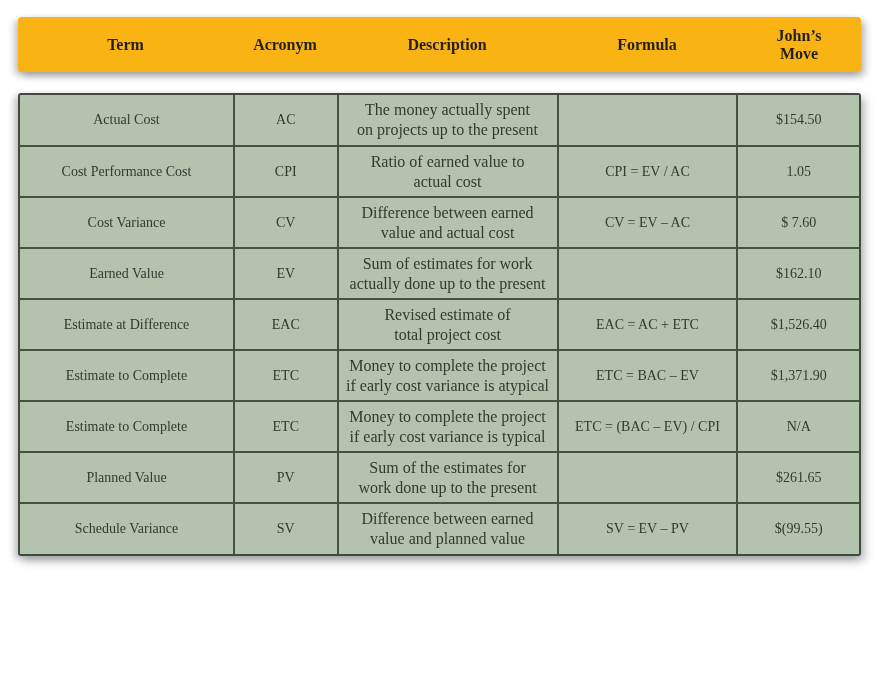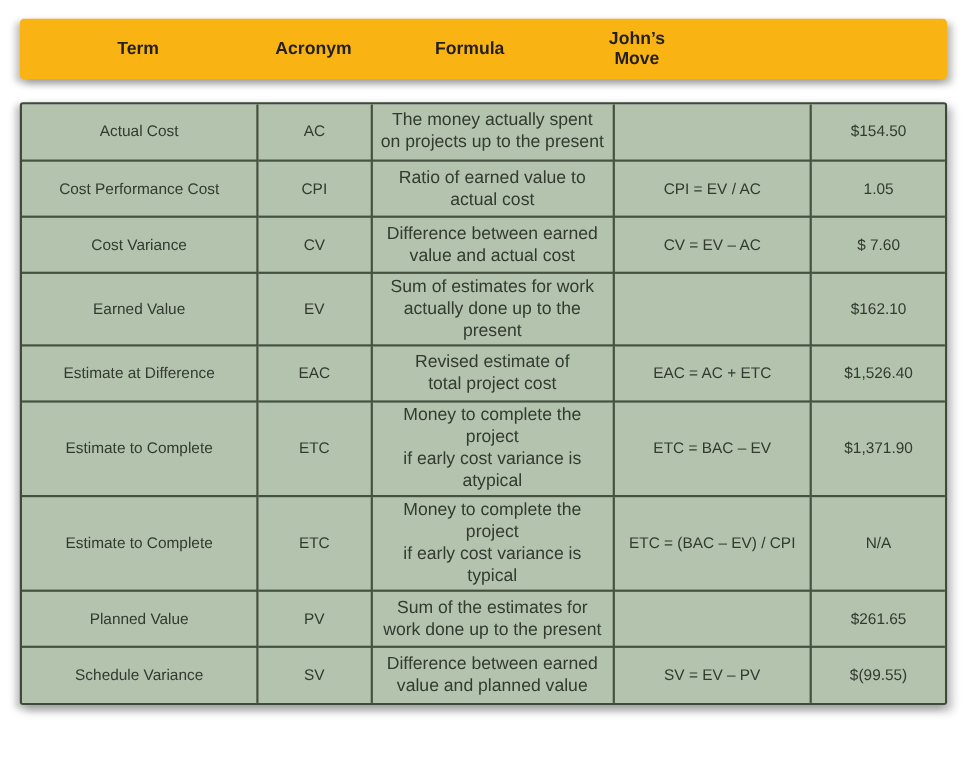--- a/index.html
+++ b/index.html
@@ -6,21 +6,21 @@
     --yellow:#F9B414;
     --green:#B4C3AE;
     --border:#46523F;
     --outer-border:#3F4A3C;
     --header-text:#231F1C;
     --body-text:#333A30;
   }
   *{margin:0;padding:0;box-sizing:border-box;}
   html,body{width:879px;height:693px;background:#ffffff;overflow:hidden;}
   body{font-family:"Liberation Sans", sans-serif;}
-  .page{position:relative;width:879px;height:693px;padding:17px 0 0 18px;}
+  .page{position:relative;width:879px;height:693px;padding:17px 0 0 18px;font-family:Liberation Serif, serif;}
 
   .header-bar{
     width:843px;height:55px;
     background:var(--yellow);
     border-radius:4px;
     display:flex;align-items:center;
     box-shadow:-4px 3px 6px rgba(120,120,120,0.40), 4px 4px 7px rgba(105,105,105,0.45);
     margin-bottom:21px;
   }
   .header-cell{
@@ -63,20 +63,21 @@
   td:last-child{border-right:0;}
 </style>
 </head>
 <body>
 
 <div class="page">
 
   <div class="header-bar">
     <div class="header-cell hw-term">Term</div>
     <div class="header-cell hw-acronym">Acronym</div>
+    <div class="header-cell hw-description">Description</div>
     <div class="header-cell hw-formula">Formula</div>
     <div class="header-cell hw-johns">John’s
 Move</div>
   </div>
 
   <div class="table-wrap">
     <table>
       <colgroup>
         <col class="w-term">
           <col class="w-acronym">

